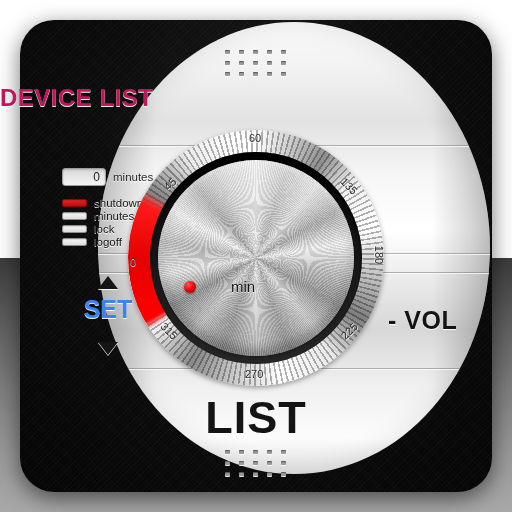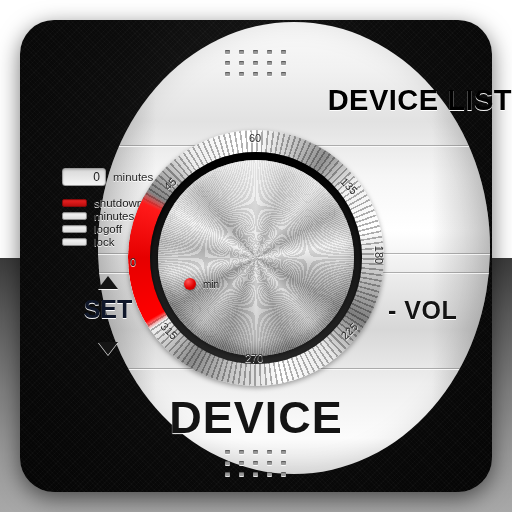--- a/index.html
+++ b/index.html
@@ -111,25 +111,25 @@
     background: #9a9a9a;
     box-shadow: 0 1px 0 rgba(255,255,255,0.9), inset 0 1px 1px rgba(0,0,0,0.45);
   }
   .grille.top    { left: 225px; top: 50px; }
   .grille.bottom { left: 225px; top: 450px; }
 
   
   .title {
     position: absolute;
     left: 0; top: 84px; width: 512px;
-    text-align: right;
-    font-size: 29px;
+    text-align: left;
+    font-size: 24px;
     font-weight: bold;
     letter-spacing: 0.5px;
-    color: #000000;
+    color: #be185d;
     text-shadow: 0 1px 0 rgba(255,255,255,0.95);
   }
   .start {
     position: absolute;
     left: 0; top: 392px; width: 512px;
     text-align: center;
     font-size: 45px;
     font-weight: bold;
     letter-spacing: 1px;
     color: #141414;
@@ -197,36 +197,36 @@
     margin: 0 auto;
     border-left: 10px solid transparent;
     border-right: 10px solid transparent;
     filter: drop-shadow(0 1px 0 rgba(255,255,255,0.9));
   }
   .arrow-up   { border-bottom: 13px solid #151515; }
   .arrow-down { border-top: 13px solid #151515; }
   .set-label {
     font-size: 25px;
     font-weight: bold;
-    color: #0f172a;
+    color: #3b82f6;
     margin: 6px 0 18px;
     text-shadow: 0 1px 0 rgba(255,255,255,0.95);
   }
 
   
   .vol {
     position: absolute;
     font-size: 25px;
     font-weight: bold;
     color: #141414;
     text-shadow: 0 1px 0 rgba(255,255,255,0.95);
     letter-spacing: 0.5px;
   }
   .vol.plus  { left: 386px; top: 192px; }
-  .vol.minus { left: 388px; top: 296px; }
+  .vol.minus { left: 388px; top: 306px; }
 
   .mute-row {
     position: absolute;
     left: 392px; top: 248px;
     display: flex; align-items: center; gap: 12px;
   }
   .mute-label {
     font-size: 11.5px;
     color: #1d1d1d;
     text-shadow: 0 1px 0 rgba(255,255,255,0.9);
@@ -313,23 +313,24 @@
     left: 26px; top: 118px;
     display: flex; align-items: center; gap: 7px;
   }
   .min-dot {
     width: 12px; height: 12px;
     border-radius: 50%;
     background: radial-gradient(circle at 35% 30%, #ff5555, #e00000 55%, #a80000);
     box-shadow: 0 1px 2px rgba(0,0,0,0.4);
   }
   .min-text {
-    font-size: 10px;
+    font-size: 15px;
     color: #151515;
     text-shadow: 0 1px 0 rgba(255,255,255,0.8);
+    margin-left: 28px;
   }
 
   
   .tick-label {
     position: absolute;
     font-size: 11px;
     color: #2b2b2b;
     text-shadow: 0 1px 0 rgba(255,255,255,0.85);
     white-space: nowrap;
   }
@@ -388,43 +389,43 @@
     <span class="dot"></span>
     <span class="dot"></span>
     <span class="dot"></span>
     <span class="dot"></span>
     <span class="dot"></span>
     <span class="dot"></span>
     <span class="dot"></span>
   </div>
 
   <div class="title">DEVICE LIST</div>
-  <div class="start">DEVICE</div>
+  <div class="start">LIST</div>
 
   <div class="minutes-row">
     <div class="minutes-input" placeholder="0">0</div>
     <div class="minutes-label">minutes</div>
   </div>
 
   <div class="options">
     <div class="opt active">
       <span class="swatch"></span>
       <span class="lbl">shutdown</span>
     </div>
     <div class="opt">
       <span class="swatch"></span>
       <span class="lbl">minutes</span>
     </div>
     <div class="opt">
       <span class="swatch"></span>
-      <span class="lbl">logoff</span>
+      <span class="lbl">lock</span>
     </div>
     <div class="opt">
       <span class="swatch"></span>
-      <span class="lbl">lock</span>
+      <span class="lbl">logoff</span>
     </div>
   </div>
 
   <div class="set-block">
     <div class="arrow-up"></div>
     <div class="set-label">SET</div>
     <div class="arrow-down"></div>
   </div>
 
   <div class="vol minus">- VOL</div>
@@ -444,16 +445,16 @@
       </div>
     </div>
   </div>
 
   <div class="tick-label" style="left:130px; top:256px;">0</div>
   <div class="tick-label" style="left:164px; top:178px; transform:rotate(-45deg);">45</div>
   <div class="tick-label" style="left:249px; top:132px;">60</div>
   <div class="tick-label" style="left:340px; top:180px; transform:rotate(45deg);">135</div>
   <div class="tick-label" style="left:370px; top:249px; transform:rotate(90deg);">180</div>
   <div class="tick-label" style="left:340px; top:325px; transform:rotate(-45deg);">225</div>
-  <div class="tick-label" style="left:245px; top:352px;">270</div>
+  <div class="tick-label" style="left:245px; top:368px;">270</div>
   <div class="tick-label" style="left:160px; top:325px; transform:rotate(45deg);">315</div>
 
 </div>
 
 </body></html>

